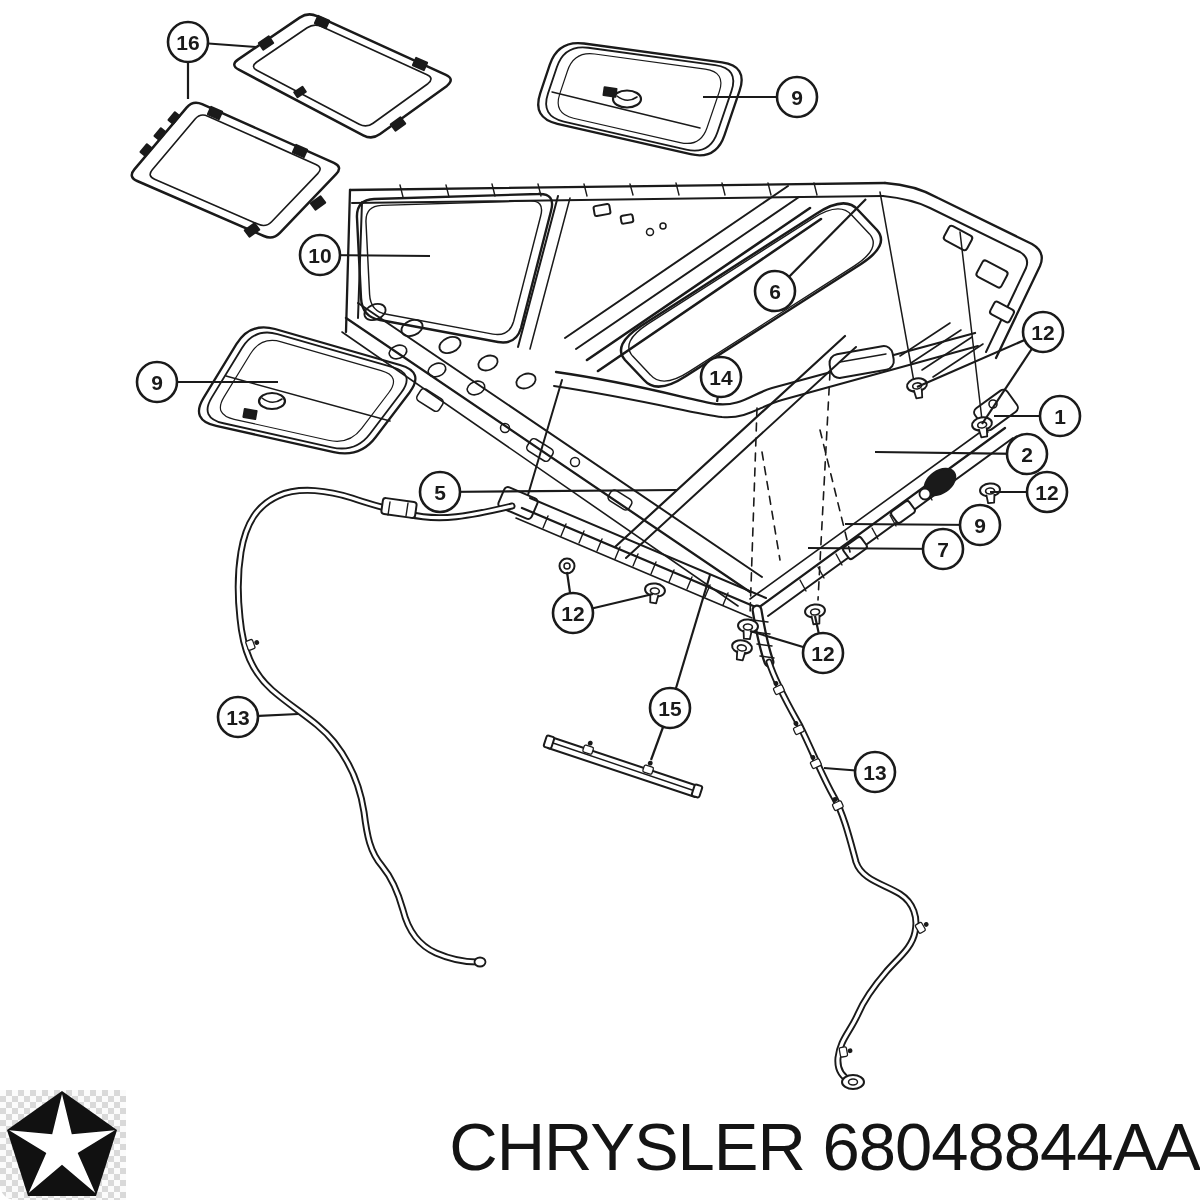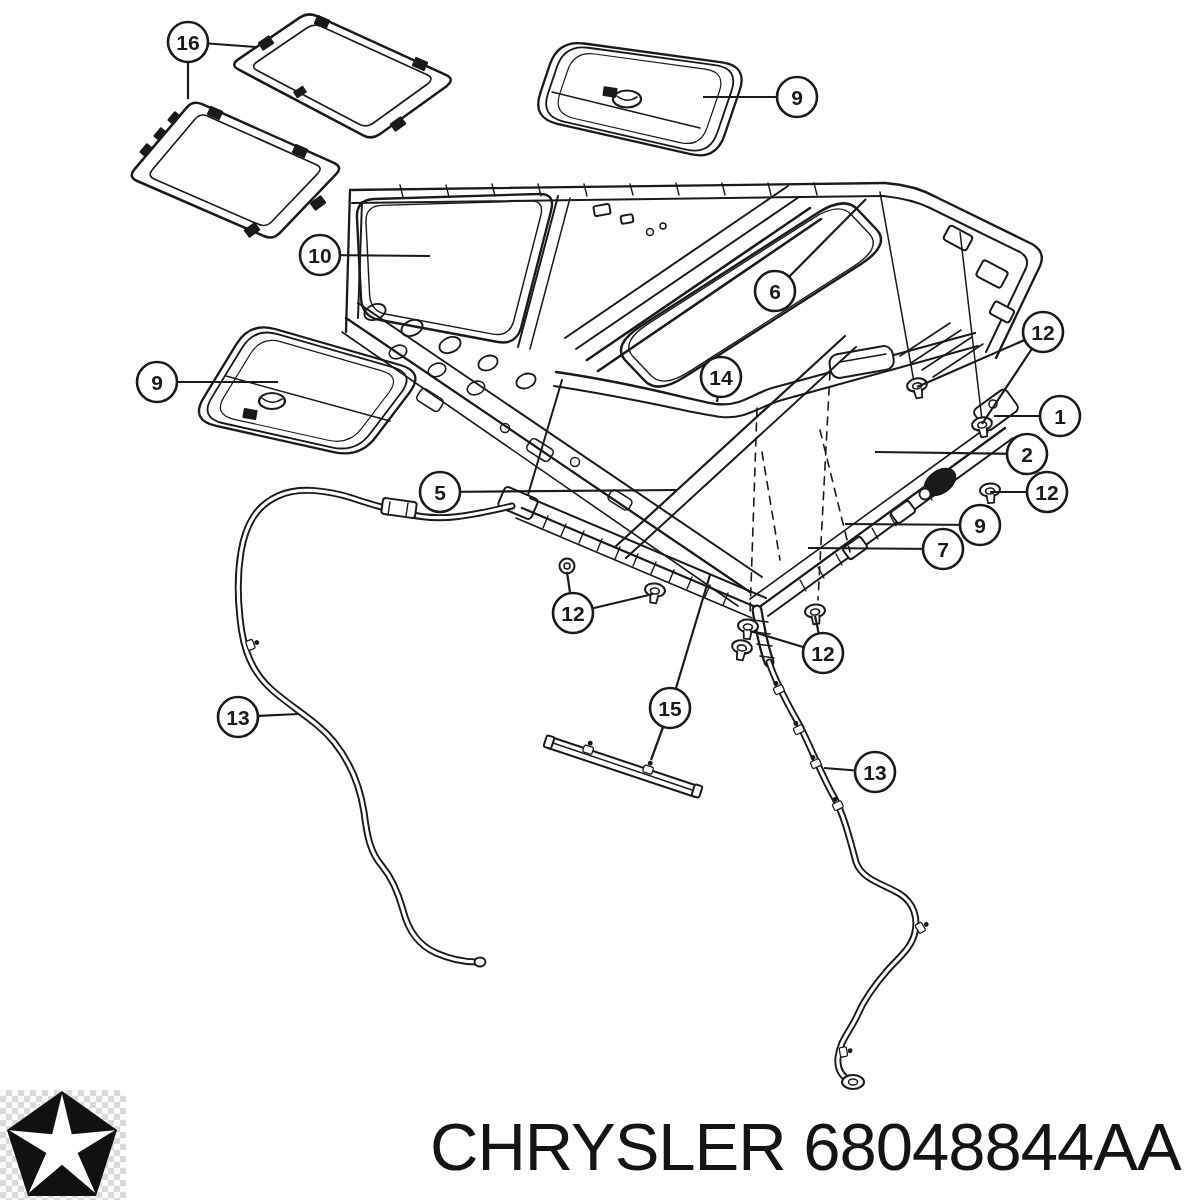--- a/index.html
+++ b/index.html
@@ -1,20 +1,20 @@
 <!DOCTYPE html>
 <html><head>
 <meta charset="utf-8">
 <style>
   html,body{margin:0;padding:0;background:#fff;}
   .stage{position:relative;width:1200px;height:1200px;background:#fff;overflow:hidden;
-         font-family:"Liberation Sans",sans-serif;}
+         font-family:"Liberation Sans",sans-serif;border-radius:15px;}
   .stage svg.diagram{position:absolute;left:0;top:0;}
   .art path,.art line,.art circle,.art ellipse,.art rect,.art polyline{vector-effect:none;}
-  .footer-title{position:absolute;left:430px;top:1108px;width:770px;text-align:left;
+  .footer-title{position:absolute;left:430px;top:1108px;width:770px;text-align:right;
       font-size:67px;font-weight:400;letter-spacing:-1px;color:#141414;white-space:nowrap;
       font-family:"Liberation Sans",sans-serif;}
   .logo-box{position:absolute;left:0;top:1090px;width:126px;height:110px;
       background:repeating-conic-gradient(#d9d9d9 0% 25%, #fbfbfb 0% 50%) 0 0/12px 12px;}
   .logo-box svg{position:absolute;left:0;top:0;}
 </style>
 </head>
 <body>
 
 <div class="stage">

